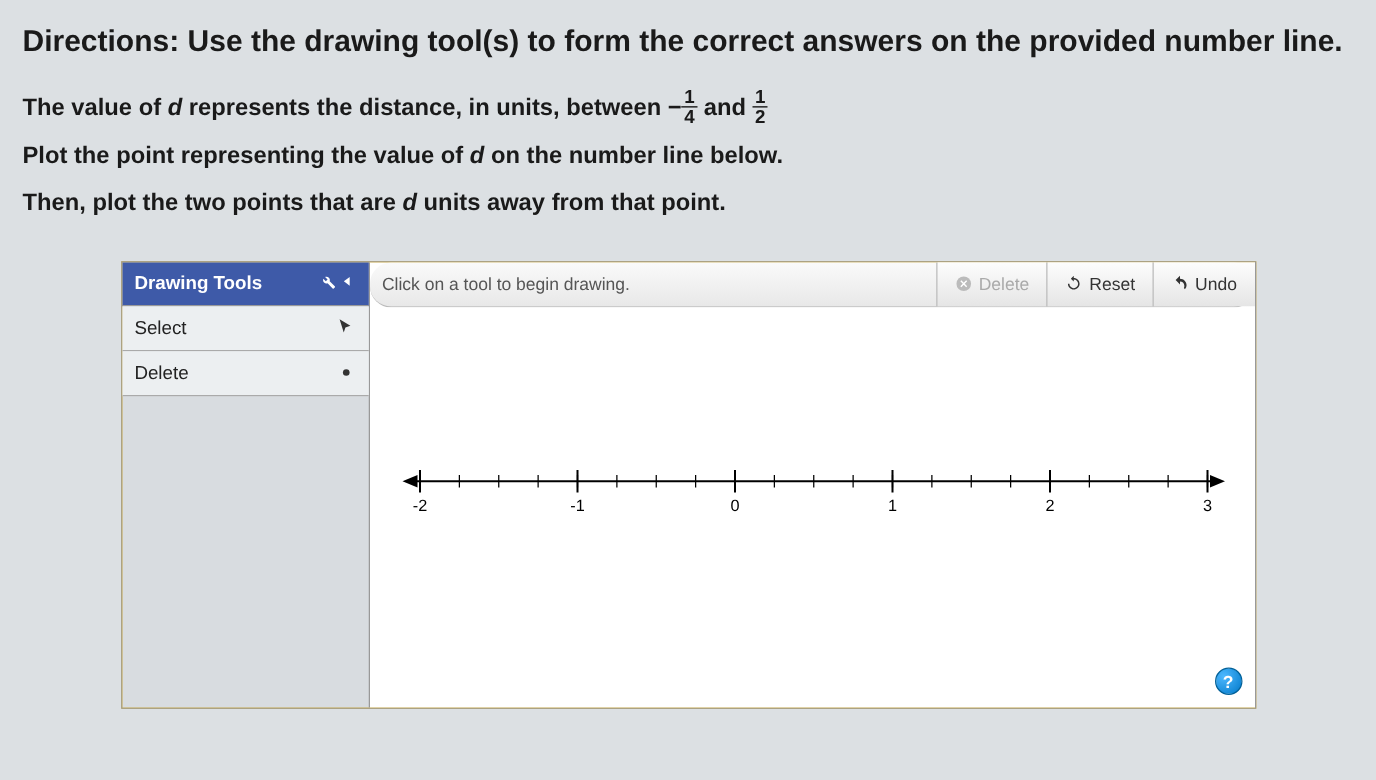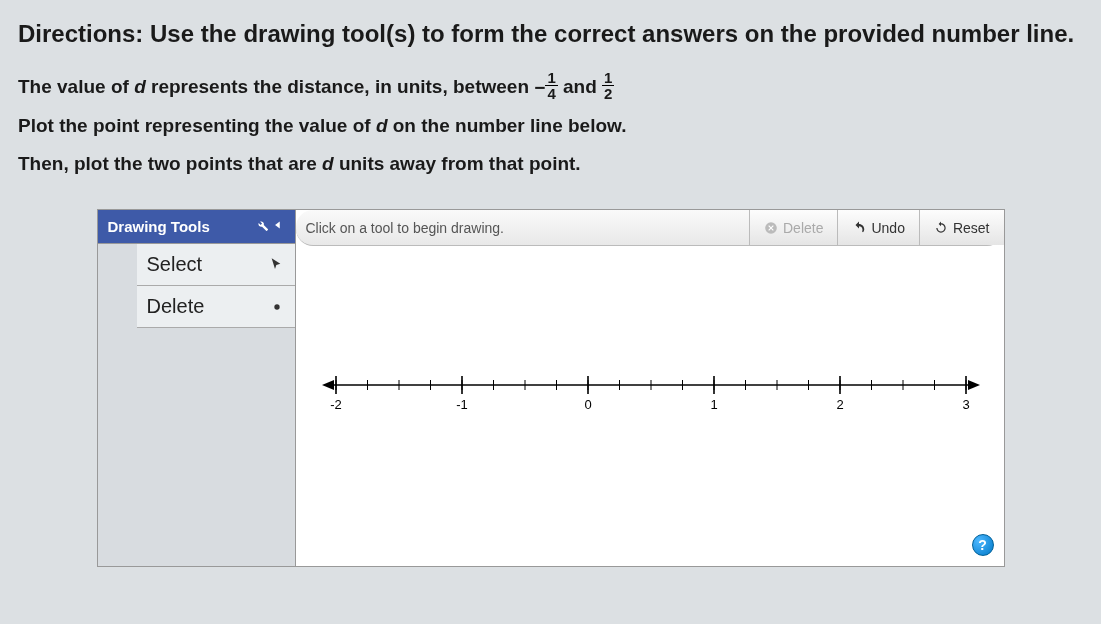--- a/index.html
+++ b/index.html
@@ -83,27 +83,26 @@
     }
     .sidebar-header svg {
       width: 14px;
       height: 14px;
       fill: #fff;
     }
     .tool-item {
       background: #eceff1;
       border-bottom: 1px solid #aaa;
       padding: 9px 10px;
-      font-size: 20px;
+      font-size: 15px;
       color: #222;
       display: flex;
       justify-content: space-between;
       align-items: center;
       cursor: pointer;
-      margin-left: 39px;
     }
     .tool-item .tool-icon {
       width: 16px;
       height: 16px;
       display: inline-flex;
       justify-content: center;
       align-items: center;
     }
     .canvas-area {
       flex: 1;
@@ -232,29 +231,29 @@
       <div class="toolbar-buttons">
         <div class="tbtn disabled">
           <svg viewBox="0 0 24 24" fill="#bbb">
               <circle cx="12" cy="12" r="10"></circle>
               <path d="M8 8l8 8M16 8l-8 8" stroke="#fff" stroke-width="2"></path>
             </svg>
           <span>Delete</span>
         </div>
         <div class="tbtn">
           <svg viewBox="0 0 24 24" fill="#333">
-              <path d="M12 5V1L6 7l6 6V9c3 0 6 2 6 6 0 1-.2 2-.7 2.9l1.5 1.5C20 18 21 16 21 14c0-5-4-9-9-9z"></path>
-            </svg>
-          <span>Undo</span>
+              <path d="M12 4V1L8 5l4 4V6c3.3 0 6 2.7 6 6s-2.7 6-6 6-6-2.7-6-6H4c0 4.4 3.6 8 8 8s8-3.6 8-8-3.6-8-8-8z"></path>
+            </svg>
+          <span>Reset</span>
         </div>
         <div class="tbtn">
           <svg viewBox="0 0 24 24" fill="#333">
-              <path d="M12 4V1L8 5l4 4V6c3.3 0 6 2.7 6 6s-2.7 6-6 6-6-2.7-6-6H4c0 4.4 3.6 8 8 8s8-3.6 8-8-3.6-8-8-8z"></path>
-            </svg>
-          <span>Reset</span>
+              <path d="M12 5V1L6 7l6 6V9c3 0 6 2 6 6 0 1-.2 2-.7 2.9l1.5 1.5C20 18 21 16 21 14c0-5-4-9-9-9z"></path>
+            </svg>
+          <span>Undo</span>
         </div>
       </div>
     </div>
 
     <svg class="number-line" id="nline" width="670" height="60">
         <line x1="14" y1="20" x2="656" y2="20" stroke="#000" stroke-width="1.5"></line>
         <polygon points="6,20 18,15 18,25" fill="#000"></polygon>
         <polygon points="664,20 652,15 652,25" fill="#000"></polygon>
         <line x1="20" y1="15" x2="20" y2="25" stroke="#000" stroke-width="1"></line>
         <line x1="51.5" y1="15" x2="51.5" y2="25" stroke="#000" stroke-width="1"></line>

